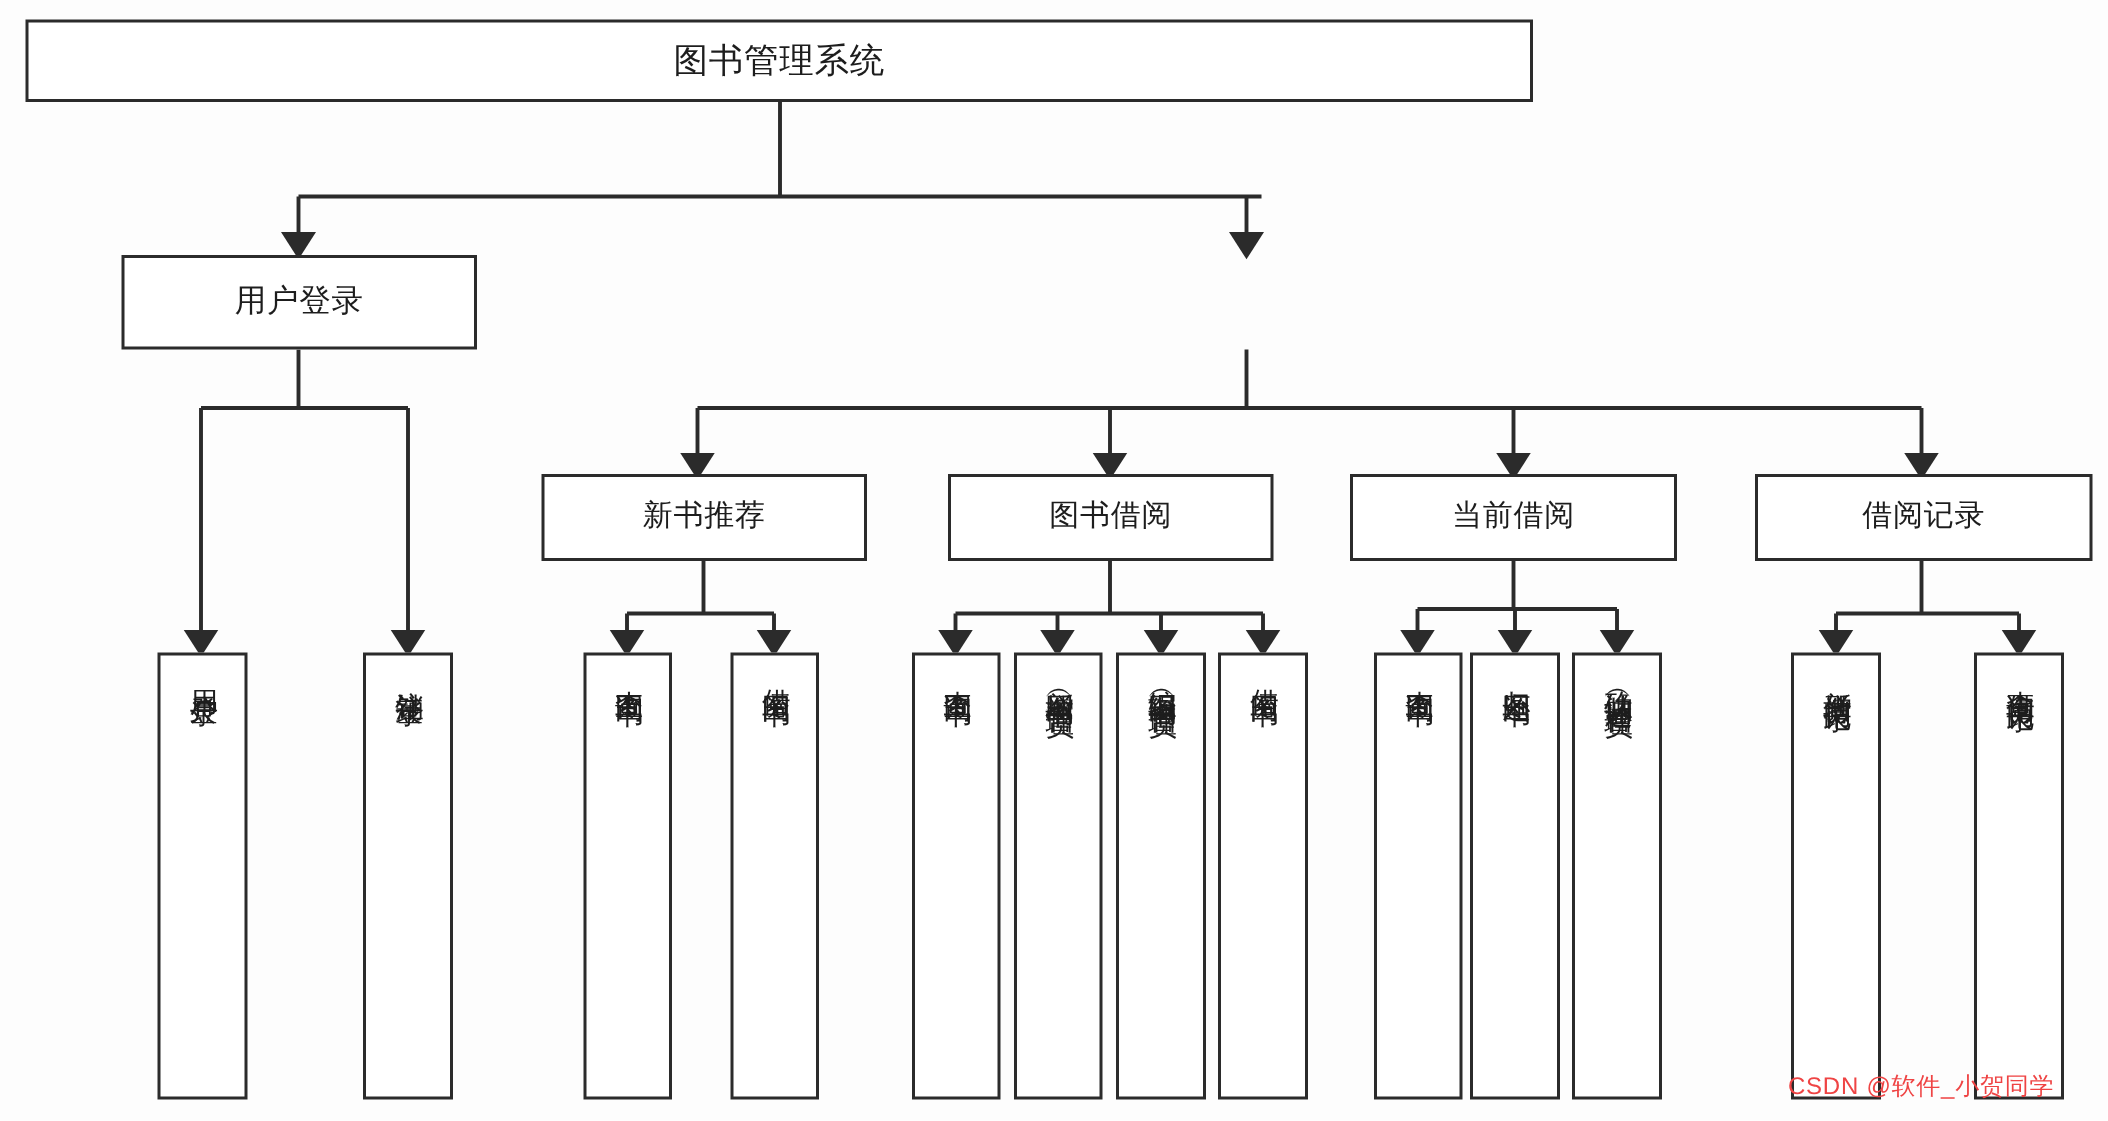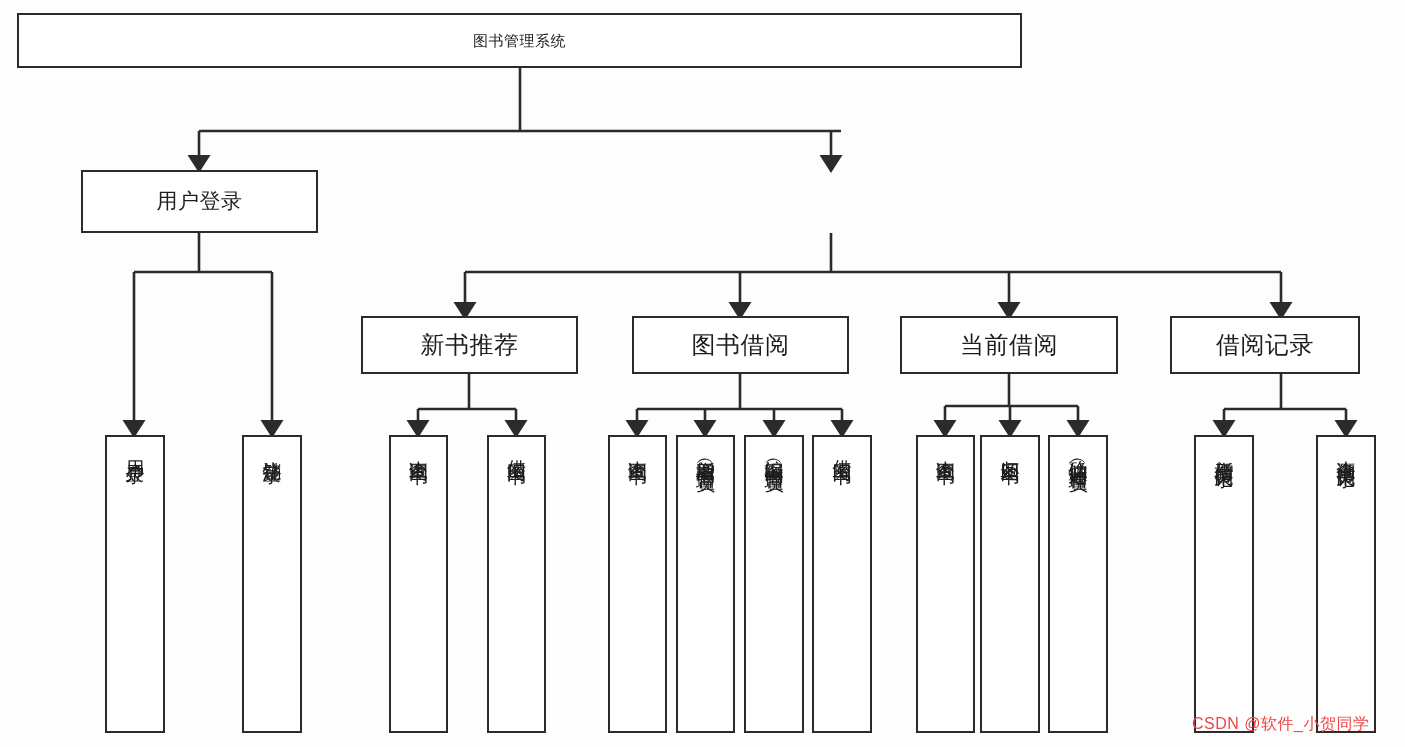--- a/index.html
+++ b/index.html
@@ -51,23 +51,23 @@
     justify-content: center;
     padding-top: 8px;
   }
   .node-vertical .node-label {
     writing-mode: vertical-rl;
     text-orientation: upright;
     letter-spacing: 2px;
     line-height: 1.05;
     white-space: nowrap;
   }
-  .lvl0 { font-size: 15px; }
+  .lvl0 { font-size: 23px; }
   .lvl1 { font-size: 21px; }
-  .lvl2 { font-size: 24px; }
+  .lvl2 { font-size: 20px; }
   .lvl3 { font-size: 19px; }
   .watermark {
     position: absolute;
     color: #ef4444;
     font-size: 16px;
     letter-spacing: 0.5px;
     white-space: nowrap;
     pointer-events: none;
   }
 </style>
@@ -136,21 +136,21 @@
 
   <div class="node-box node-horizontal lvl2" style="left:361px; top:316px; width:217px; height:58px;">
     <span class="node-label">新书推荐</span>
   </div>
   <div class="node-box node-horizontal lvl2" style="left:900px; top:316px; width:218px; height:58px;">
     <span class="node-label">当前借阅</span>
   </div>
   <div class="node-box node-horizontal lvl2" style="left:632px; top:316px; width:217px; height:58px;">
     <span class="node-label">图书借阅</span>
   </div>
-  <div class="node-box node-horizontal lvl2" style="left:1170px; top:316px; width:190px; height:58px;">
+  <div class="node-box node-horizontal lvl2" style="left:1170px; top:316px; width:225px; height:58px;">
     <span class="node-label">借阅记录</span>
   </div>
 
   <div class="node-box node-vertical lvl3" style="left:105px; top:435px; width:60px; height:298px;">
     <span class="node-label">用户登录</span>
   </div>
   <div class="node-box node-vertical lvl3" style="left:242px; top:435px; width:60px; height:298px;">
     <span class="node-label">注销登录</span>
   </div>
 

